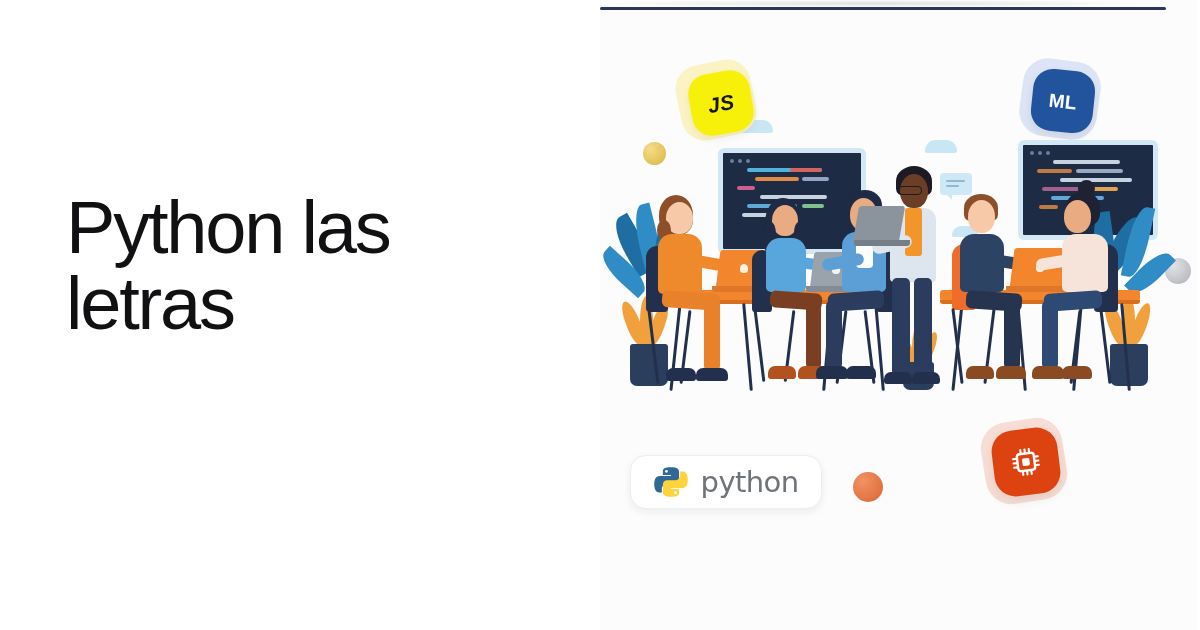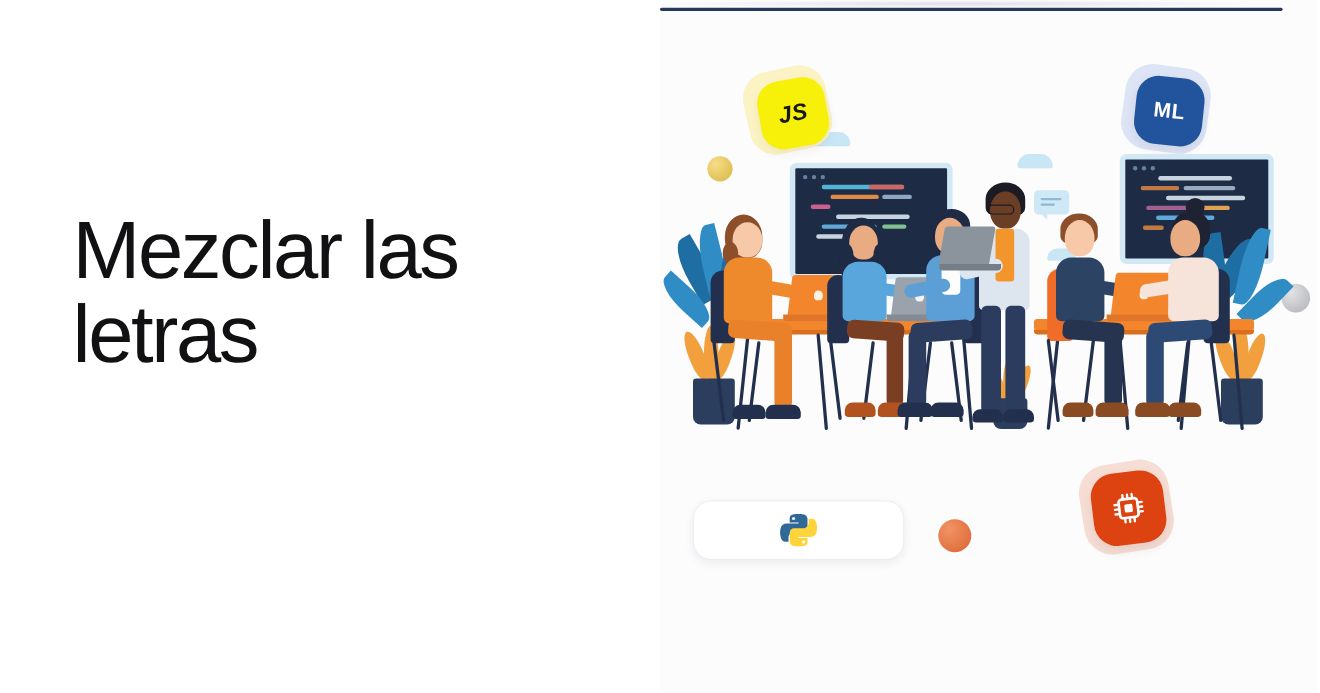--- a/index.html
+++ b/index.html
@@ -137,21 +137,21 @@
   
   .lap-screen{position:absolute;border-radius:3px 3px 0 0;}
   .lap-base{position:absolute;border-radius:0 0 3px 3px;}
 </style>
 </head>
 <body>
 
 <div class="og-card">
 
   <div class="text-col">
-    <h1 class="title">Mezclar las letras</h1>
+    <h1 class="title">Python las letras</h1>
   </div>
 
   <div class="art-panel">
     <div class="art-stage">
 
       <div class="cloud" id="cloud-1"></div>
       <div class="cloud" id="cloud-2"></div>
       <div class="cloud" id="cloud-3"></div>
       <div class="cloud" id="cloud-4"></div>
 
@@ -380,17 +380,18 @@
         <div id="ground"></div>
       </div>
 
       <div id="py-pill">
         <svg width="34" height="34" viewBox="0 0 110 110">
           <path fill="#306998" d="M54.4 7.2c-4.5 0-8.8.4-12.6 1.1-11.1 2-13.1 6.1-13.1 13.7v10h26.2v3.3H18.9c-7.7 0-14.4 4.6-16.5 13.4-2.4 10-2.5 16.3 0 26.8 1.9 7.8 6.3 13.4 14 13.4h9V76.8c0-8.8 7.6-16.5 16.5-16.5h26.1c7.3 0 13.2-6.1 13.2-13.5V22c0-7.2-6.1-12.6-13.3-13.8-4.5-.7-9.2-1.1-13.5-1z"></path>
           <circle cx="40.2" cy="20.5" r="4.6" fill="#fff"></circle>
           <path fill="#ffd43b" d="M55.6 102.8c4.5 0 8.8-.4 12.6-1.1 11.1-2 13.1-6.1 13.1-13.7v-10H55.1v-3.3h36c7.7 0 14.4-4.6 16.5-13.4 2.4-10 2.5-16.3 0-26.8-1.9-7.8-6.3-13.4-14-13.4h-9v11.9c0 8.8-7.6 16.5-16.5 16.5H42c-7.3 0-13.2 6.1-13.2 13.5V88c0 7.2 6.1 12.6 13.3 13.8 4.5.7 9.2 1.1 13.5 1z"></path>
           <circle cx="69.8" cy="89.4" r="4.6" fill="#fff"></circle>
         </svg>
+        <span id="py-wordmark">python</span>
       </div>
 
     </div>
   </div>
 </div>
 
 </body></html>

